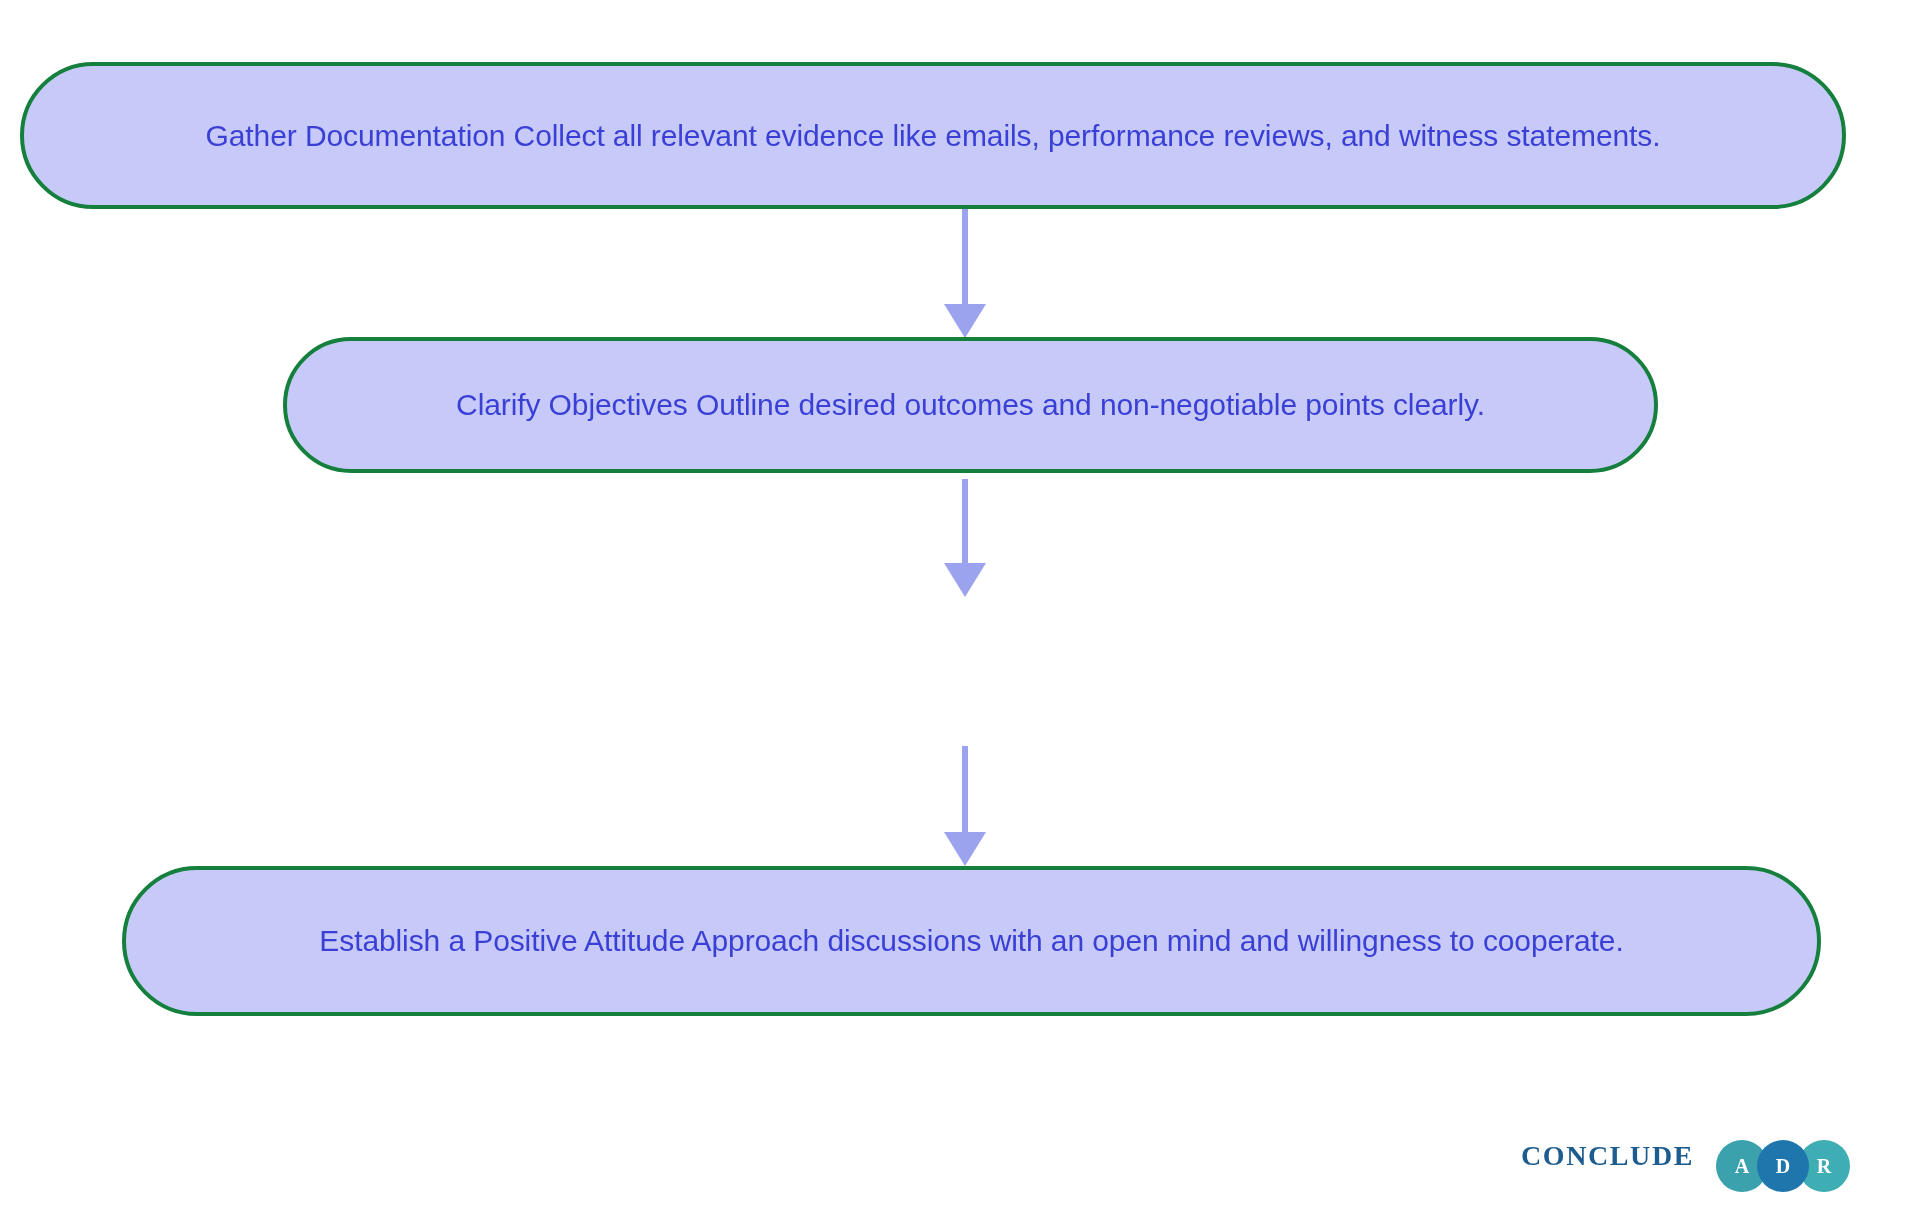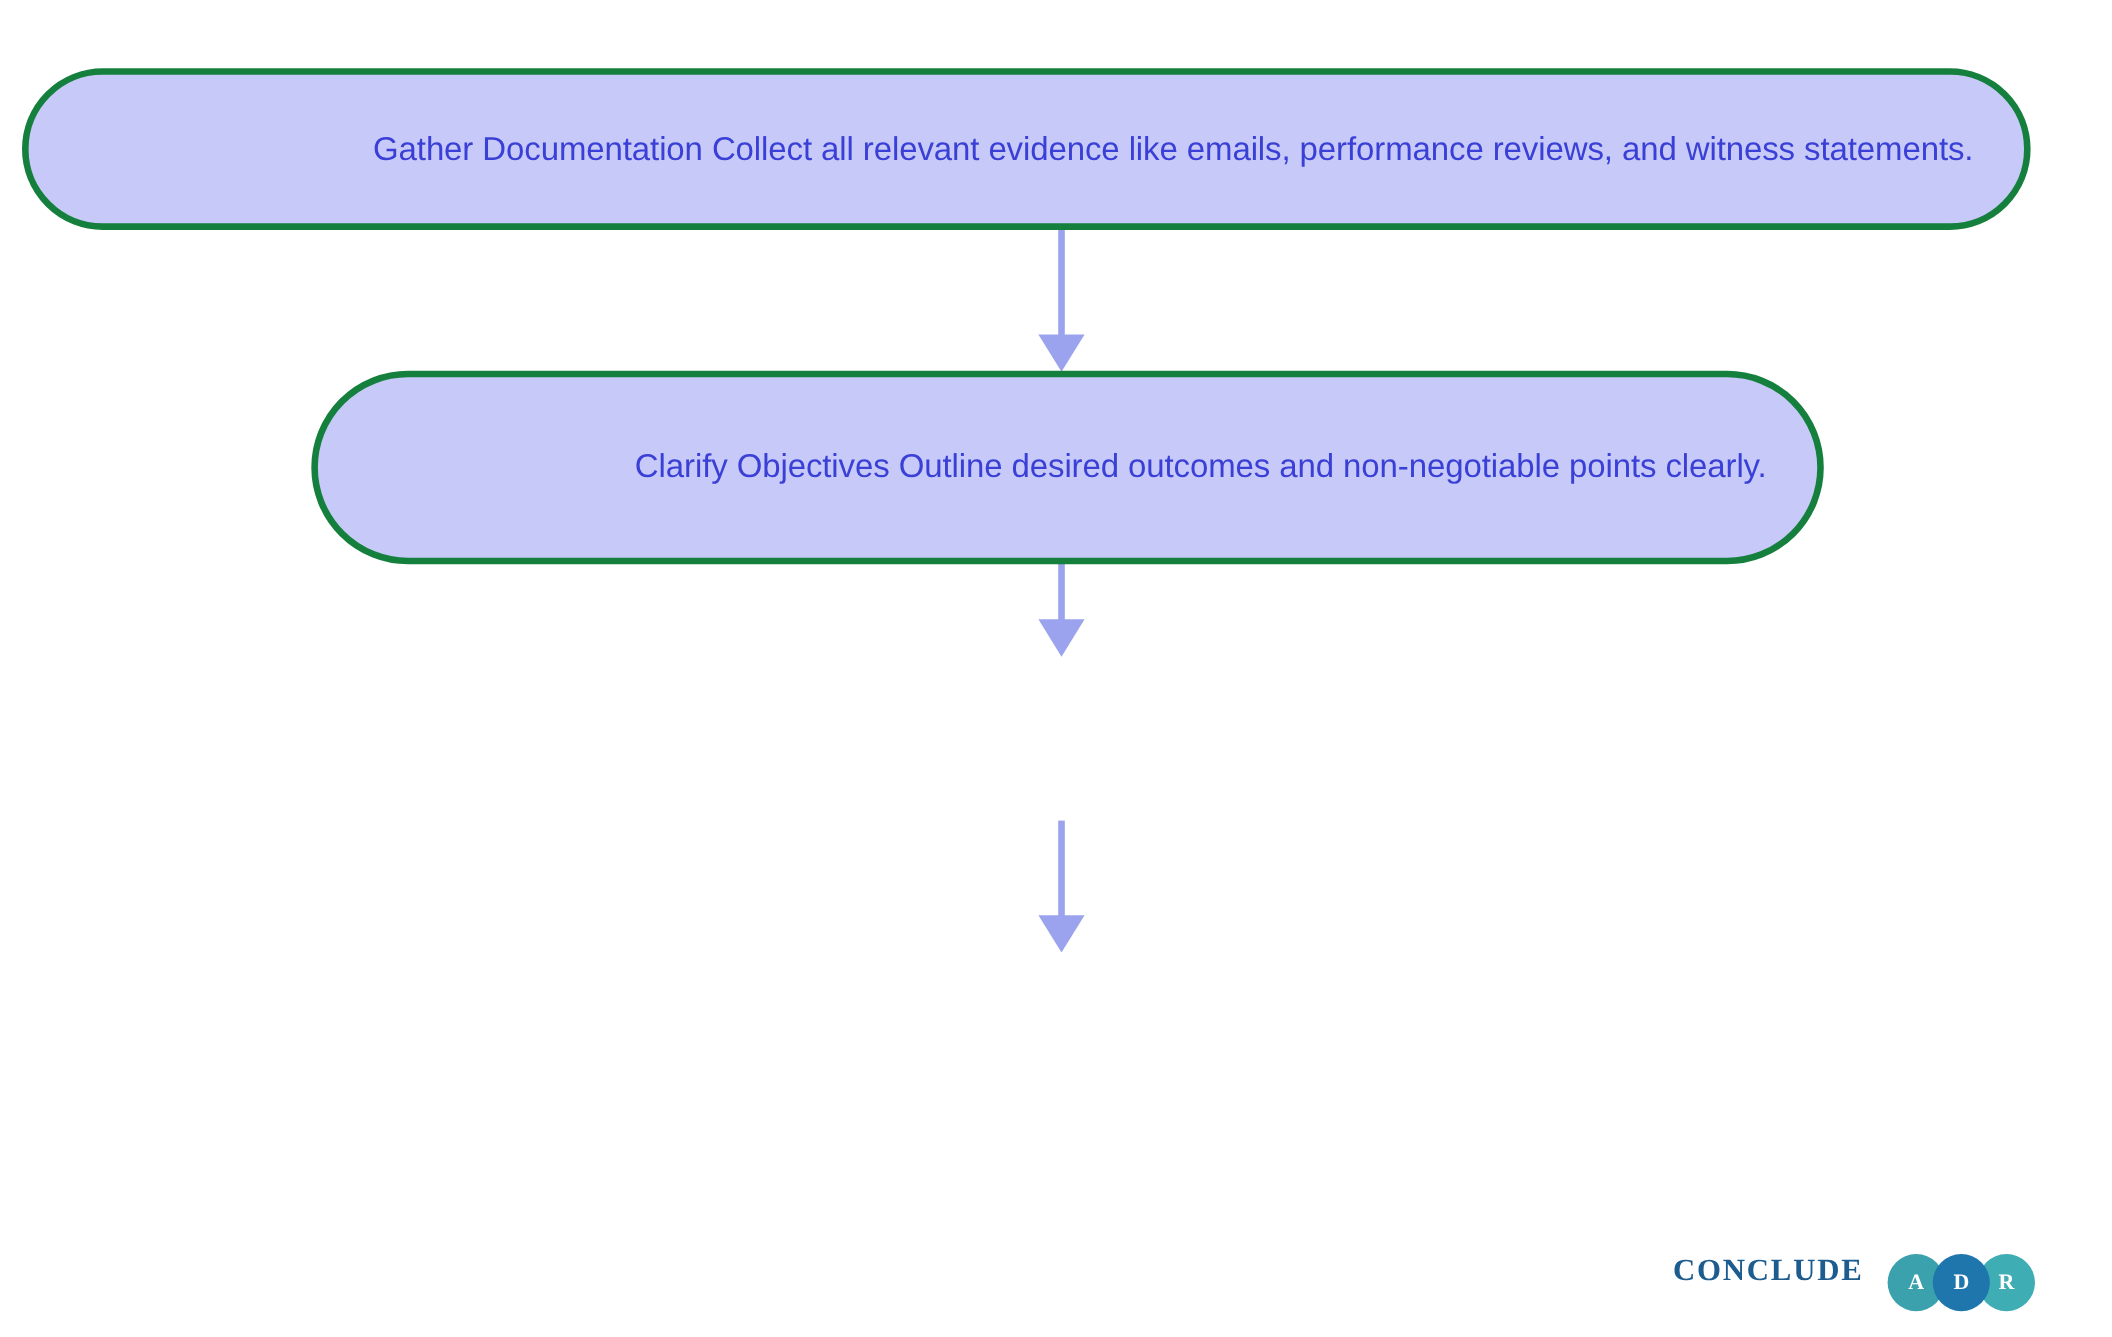--- a/index.html
+++ b/index.html
@@ -20,39 +20,39 @@
     height: 1215px;
     background: #ffffff;
   }
 
   
   .node {
     position: absolute;
     box-sizing: border-box;
     display: flex;
     align-items: center;
-    justify-content: flex-end;
+    justify-content: center;
     background: #c7caf9;
-    border: 6px solid #15803d;
+    border: 4px solid #15803d;
     border-radius: 999px;
     padding: 4px 46px;
   }
   .node-label {
     font-family: "Liberation Sans", sans-serif;
     font-size: 30px;
     line-height: 1.25;
     font-weight: 400;
     color: #3a40d6;
     letter-spacing: -0.1px;
     white-space: nowrap;
     text-align: center;
   }
 
   #node-0 { left: 20px;  top: 62px;  width: 1826px; height: 147px; }
-  #node-1 { left: 283px; top: 337px; width: 1375px; height: 176px; }
+  #node-1 { left: 283px; top: 337px; width: 1375px; height: 136px; }
   #node-2 { left: 103px; top: 597px; width: 1735px; height: 149px; }
   #node-3 { left: 122px; top: 866px; width: 1699px; height: 150px; }
 
   
   .connector {
     position: absolute;
     left: 0;
     top: 0;
     width: 1920px;
     height: 1215px;
@@ -119,20 +119,23 @@
 
   <div class="node" id="node-0">
     <span class="node-label">Gather Documentation Collect all relevant evidence like emails, performance reviews, and witness statements.</span>
   </div>
 
   <div class="node" id="node-1">
     <span class="node-label">Clarify Objectives Outline desired outcomes and non-negotiable points clearly.</span>
   </div>
 
 
+  <div class="node" id="node-3">
+    <span class="node-label">Establish a Positive Attitude Approach discussions with an open mind and willingness to cooperate.</span>
+  </div>
 
   <div id="logo">
     <span id="logo-word">CONCLUDE</span>
     <span class="logo-circles">
       <span class="logo-circle c-a">
         <span>A</span>
       </span>
       <span class="logo-circle c-d">
         <span>D</span>
       </span>

